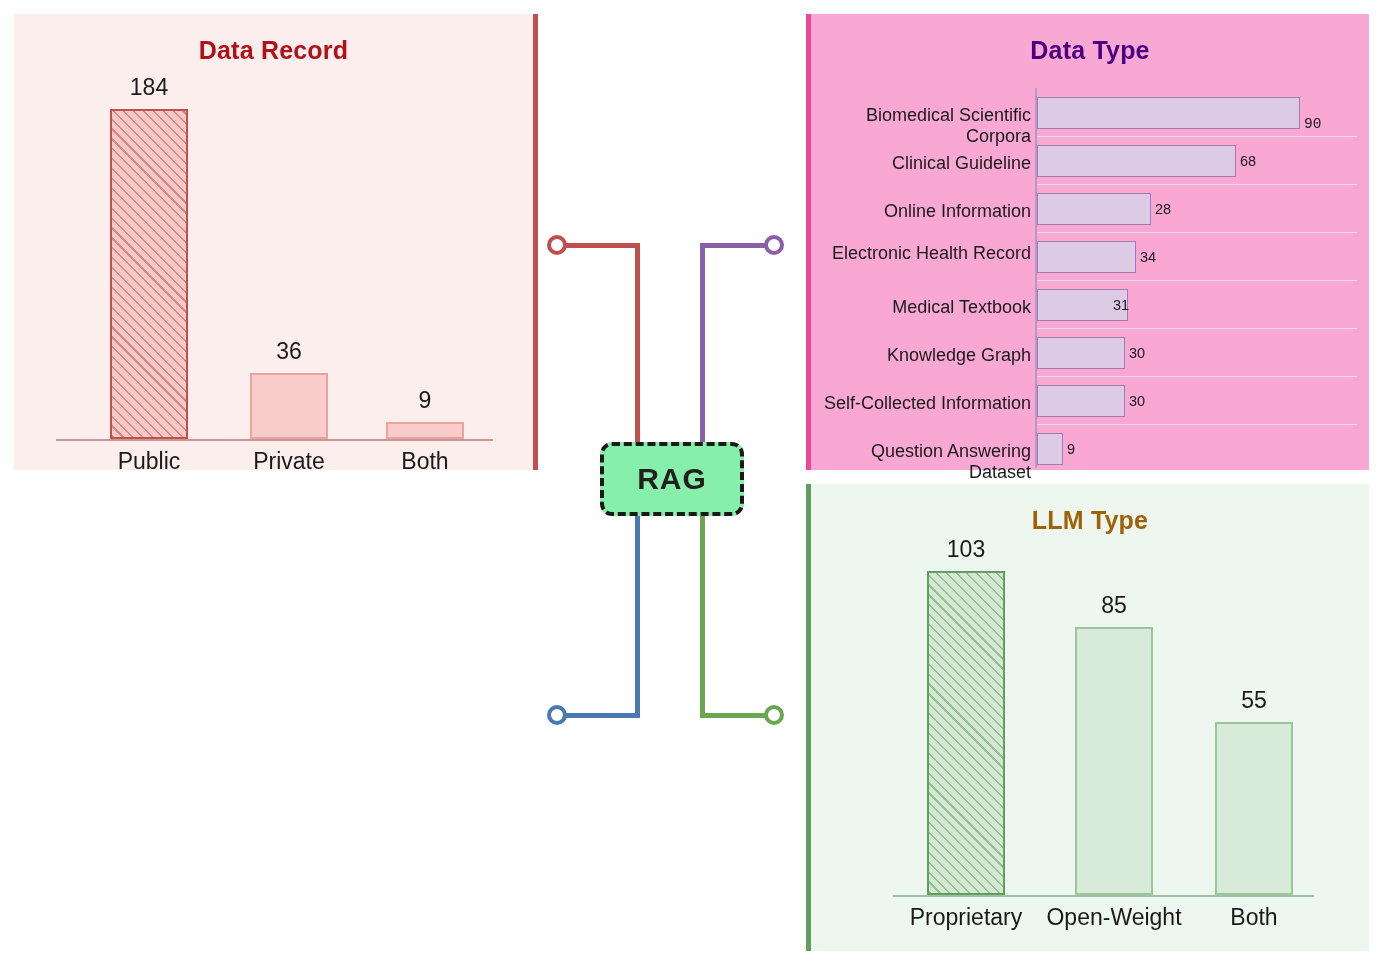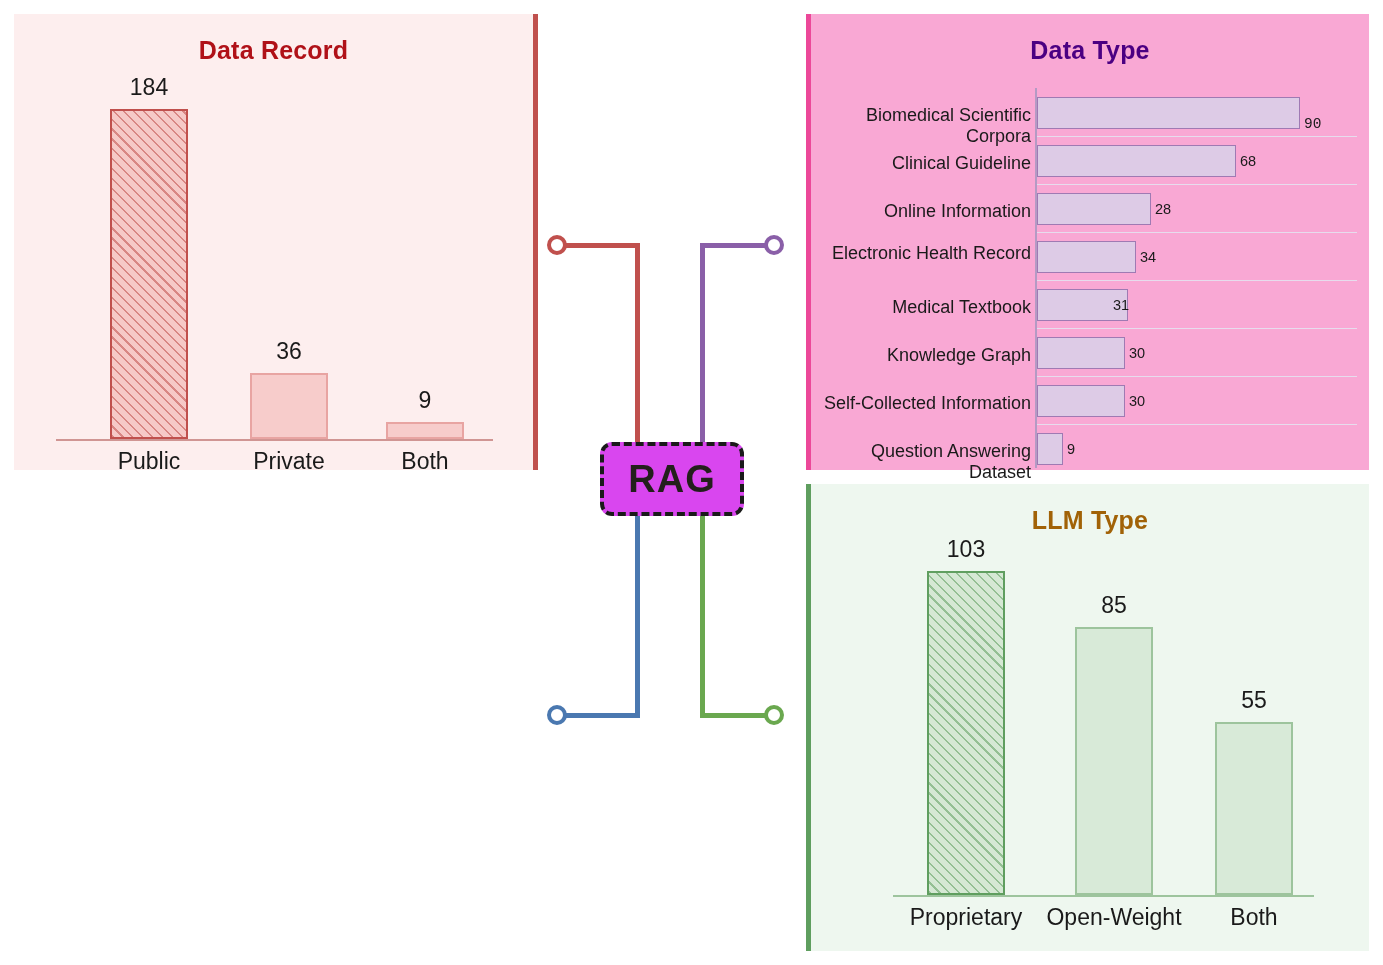--- a/index.html
+++ b/index.html
@@ -51,23 +51,23 @@
   .hlabel{position:absolute;right:0;width:230px;text-align:right;
           font-size:18px;color:#1a1a1a;}
   .hbar{position:absolute;box-sizing:border-box;
         background:#ddcbe6;border:1px solid #9f7ab3;}
   .hval{position:absolute;font-size:14.5px;color:#1a1a1a;}
   .hgrid{position:absolute;height:1px;background:#e7dced;}
   .haxisline{position:absolute;width:2px;background:#b49ac4;}
 
   
   #rag-hub{position:absolute;left:600px;top:442px;width:136px;height:66px;
-    border:4px dashed #1a1a1a;border-radius:12px;background:#d946ef;
+    border:4px dashed #1a1a1a;border-radius:12px;background:#86efac;
     display:flex;align-items:center;justify-content:center;
-    font-size:38px;font-weight:bold;color:#231f1c;letter-spacing:1px;z-index:6;}
+    font-size:30px;font-weight:bold;color:#231f1c;letter-spacing:1px;z-index:6;}
   .conn-dot{position:absolute;width:20px;height:20px;border-radius:50%;
     background:#ffffff;box-sizing:border-box;z-index:5;}
   .wire-v{position:absolute;width:5px;}
   .wire-h{position:absolute;height:5px;}
   .elbow{position:absolute;width:22px;height:22px;box-sizing:border-box;}
 </style>
 </head>
 <body>
 
 <div class="stage">

